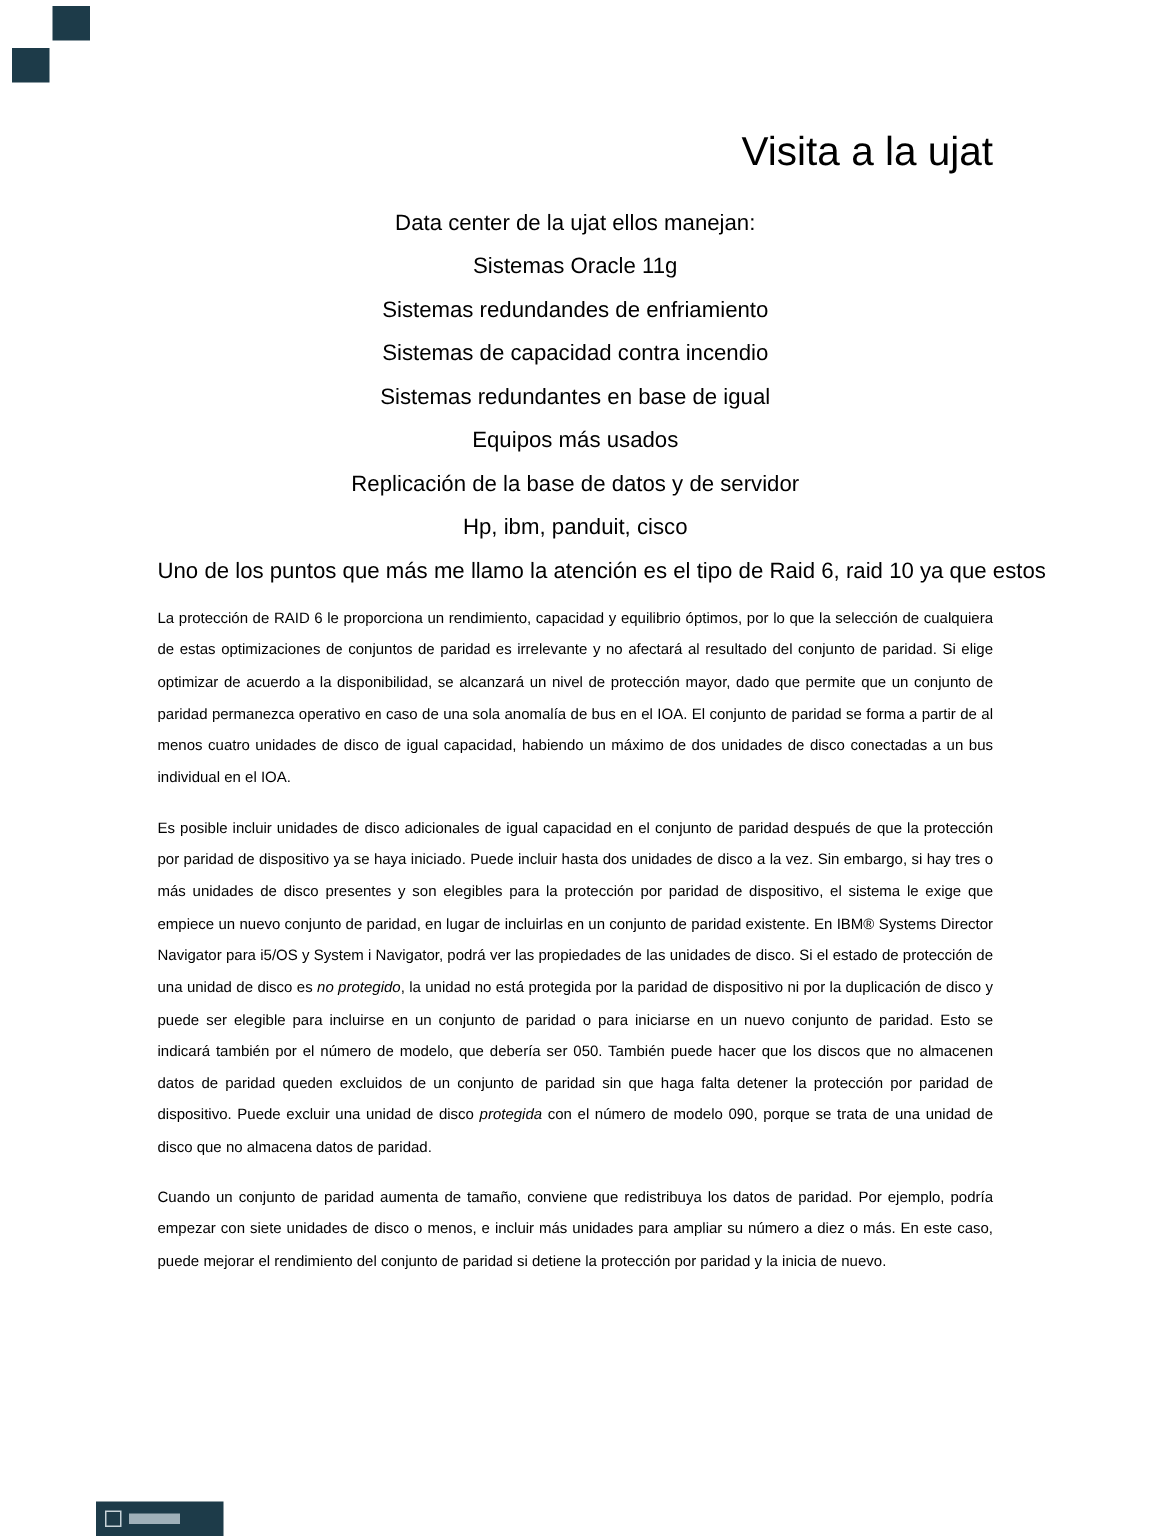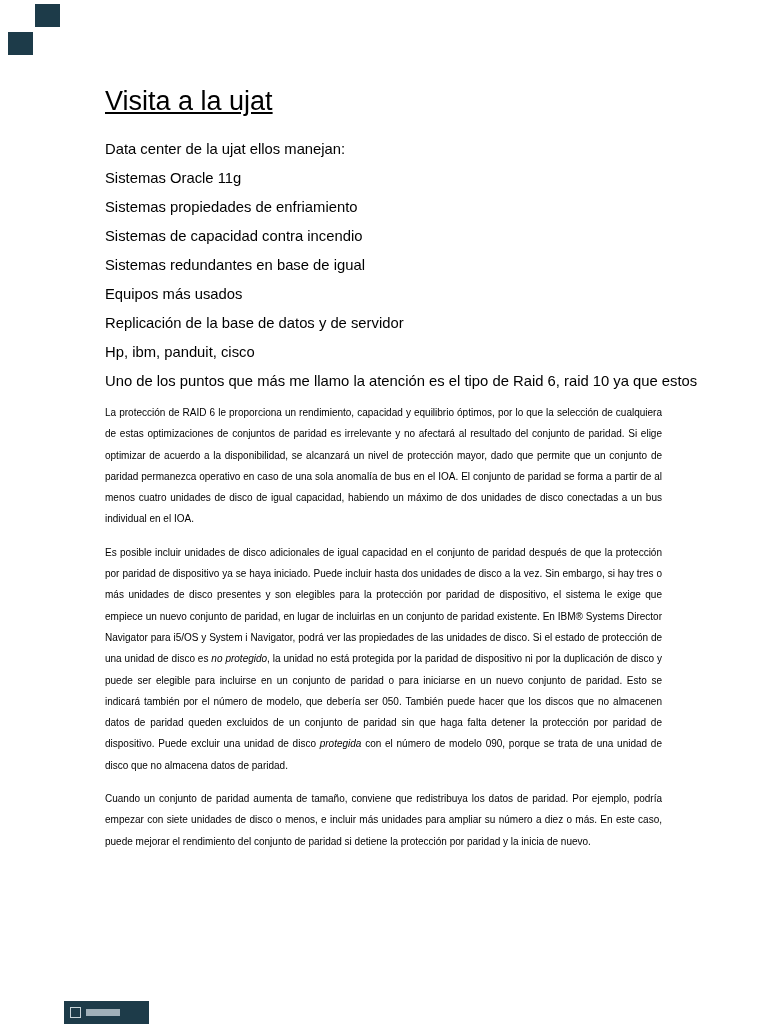--- a/index.html
+++ b/index.html
@@ -42,30 +42,29 @@
   
   .content {
     position: absolute;
     left: 105px;
     top: 86px;
     width: 557px;
   }
   .doc-title {
     font-size: 27px;
     font-weight: 400;
-    text-align: left;
+    text-align: right;
     line-height: 31px;
     margin: 0 0 24px 0;
-    text-decoration: underline;
   }
   .intro-line {
     font-size: 14.8px;
     line-height: 16px;
     margin: 0 0 13px 0;
-    text-align: left;
+    text-align: center;
     white-space: nowrap;
   }
   .section-heading {
     font-size: 17.5px;
     font-weight: 400;
     text-align: center;
     line-height: 20px;
     margin: 6px 0 16px 0;
   }
   .para {
@@ -88,21 +87,21 @@
   <span class="frag-glyph-bar"></span>
 </div>
 
 <div class="content">
 
   <div class="doc-title">Visita a la ujat</div>
 
   <div>
     <p class="intro-line">Data center de la ujat ellos manejan:</p>
     <p class="intro-line">Sistemas Oracle 11g</p>
-    <p class="intro-line">Sistemas propiedades de enfriamiento</p>
+    <p class="intro-line">Sistemas redundandes de enfriamiento</p>
     <p class="intro-line">Sistemas de capacidad contra incendio</p>
     <p class="intro-line">Sistemas redundantes en base de igual</p>
     <p class="intro-line">Equipos más usados</p>
     <p class="intro-line">Replicación de la base de datos y de servidor</p>
     <p class="intro-line">Hp, ibm, panduit, cisco</p>
     <p class="intro-line">Uno de los puntos que más me llamo la atención es el tipo de Raid 6, raid 10 ya que estos</p>
   </div>
 
 
   <p class="para">La protección de RAID 6 le proporciona un rendimiento, capacidad y equilibrio óptimos, por lo que la selección de cualquiera de estas optimizaciones de conjuntos de paridad es irrelevante y no afectará al resultado del conjunto de paridad. Si elige optimizar de acuerdo a la disponibilidad, se alcanzará un nivel de protección mayor, dado que permite que un conjunto de paridad permanezca operativo en caso de una sola anomalía de bus en el IOA. El conjunto de paridad se forma a partir de al menos cuatro unidades de disco de igual capacidad, habiendo un máximo de dos unidades de disco conectadas a un bus individual en el IOA.</p>

